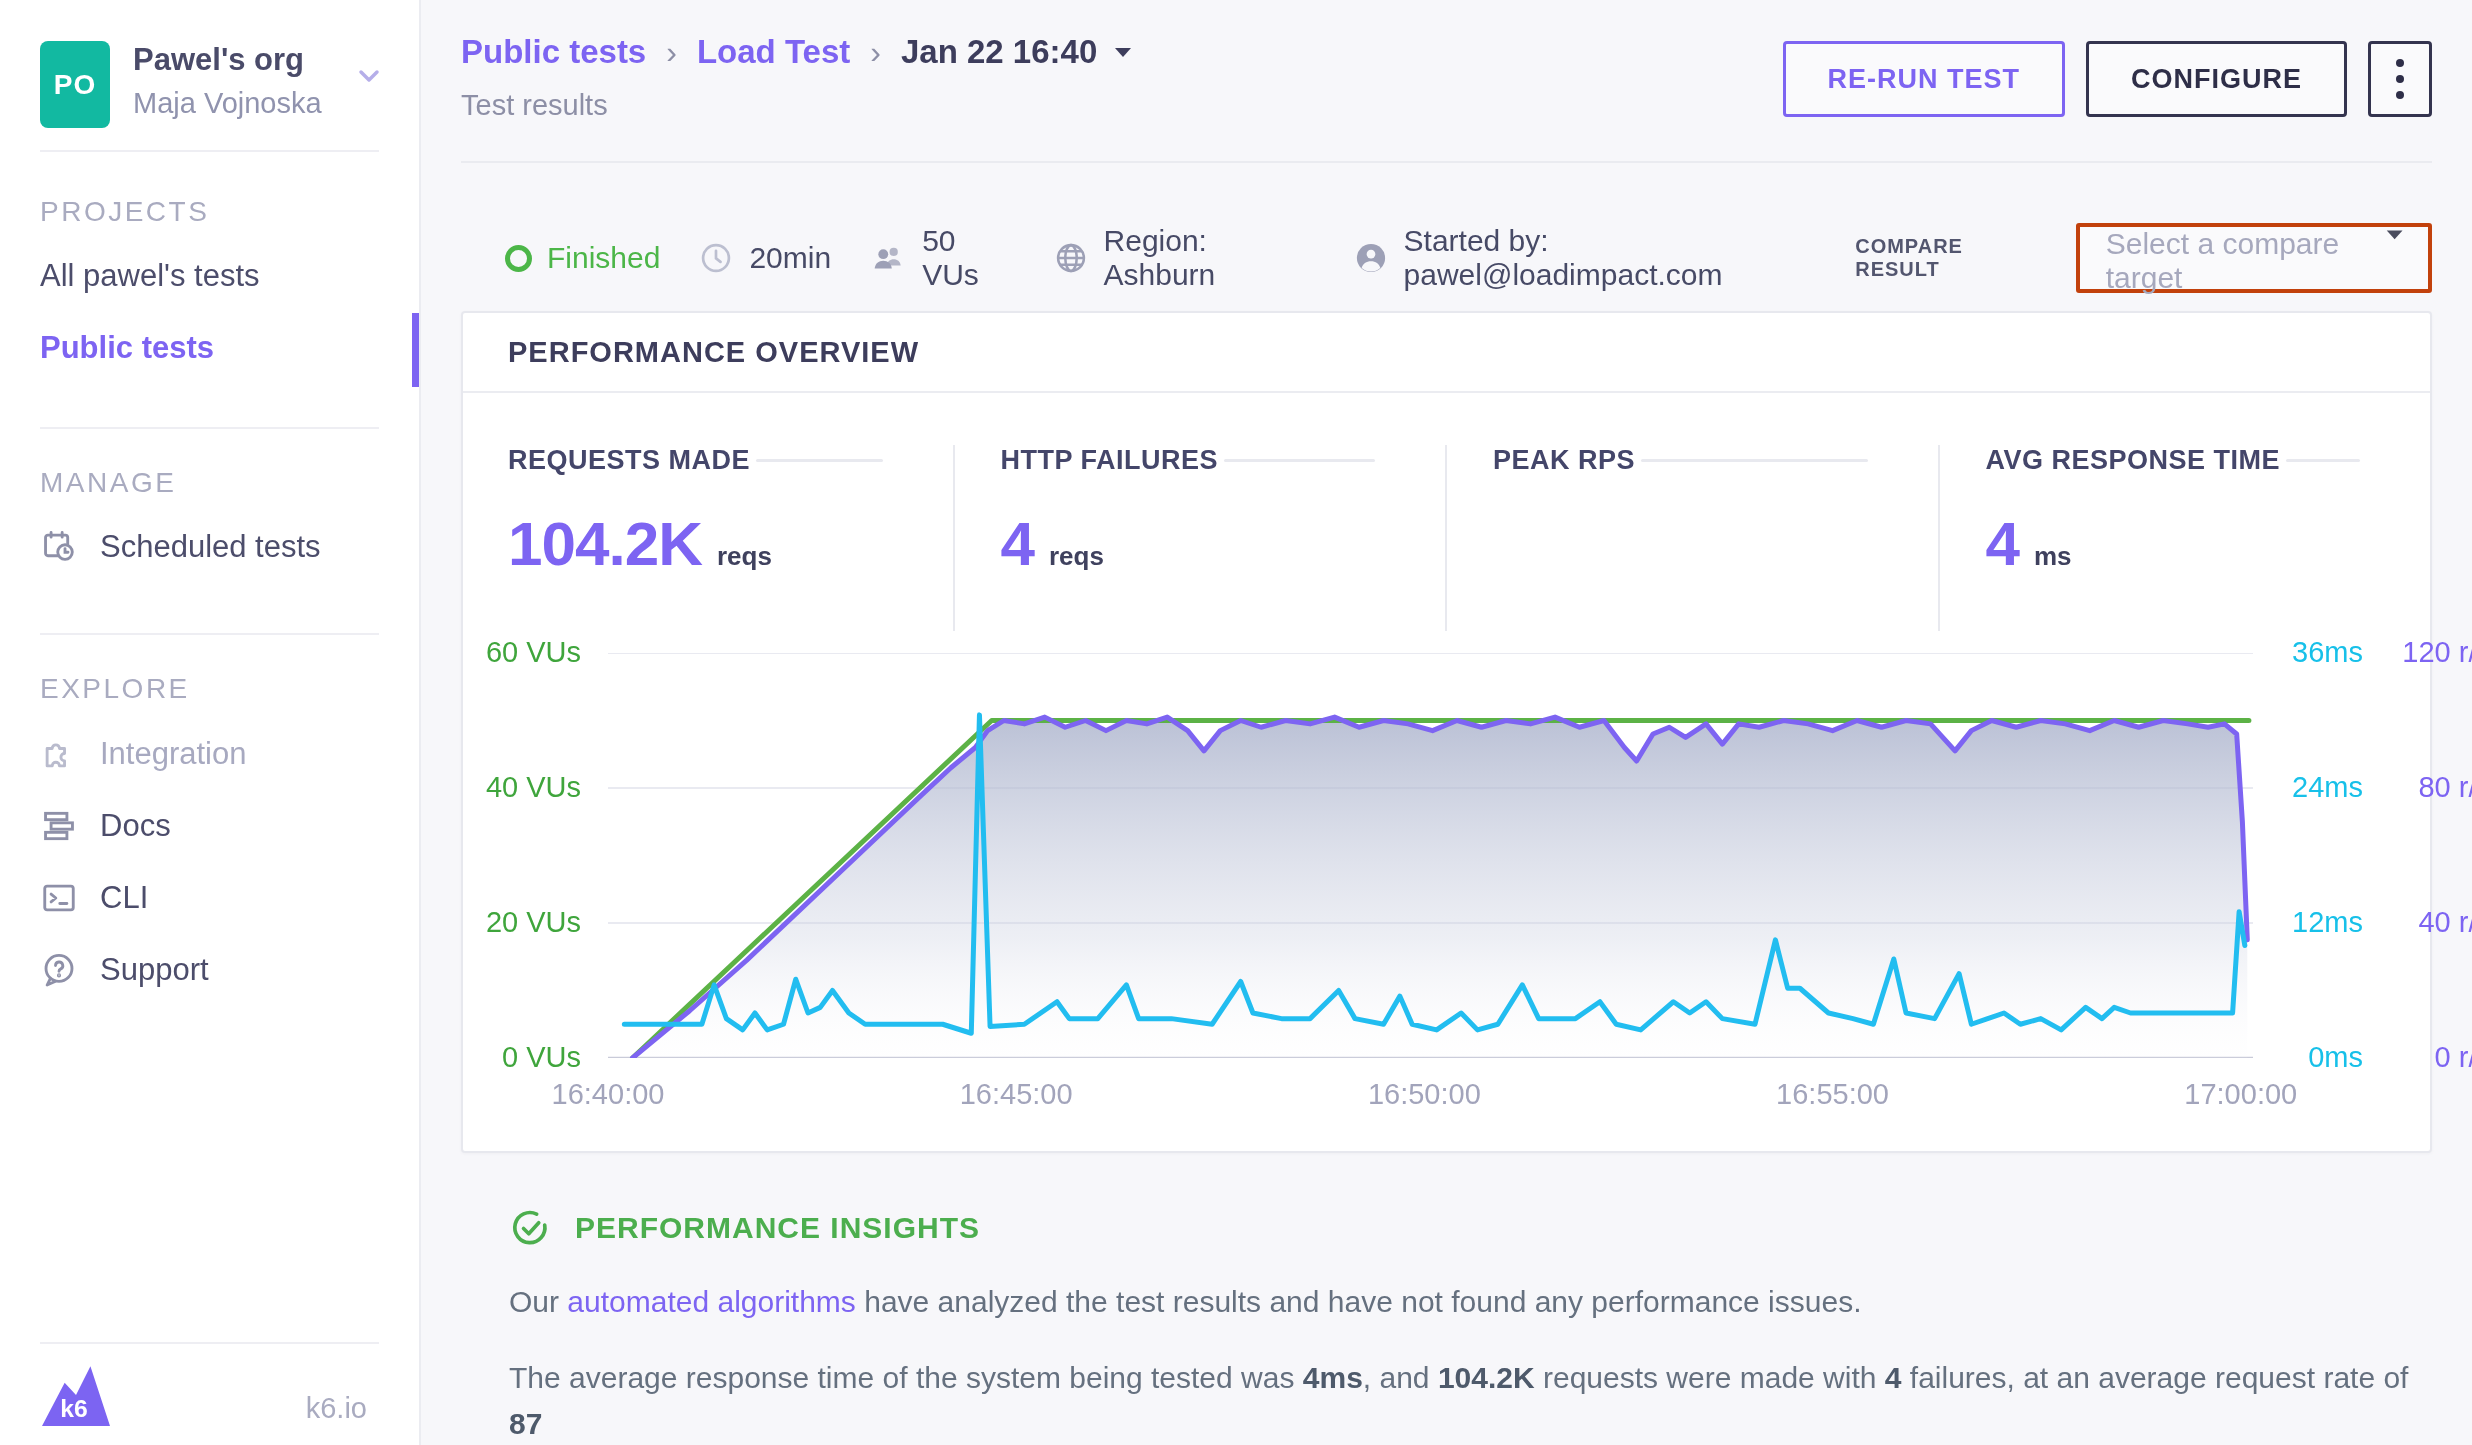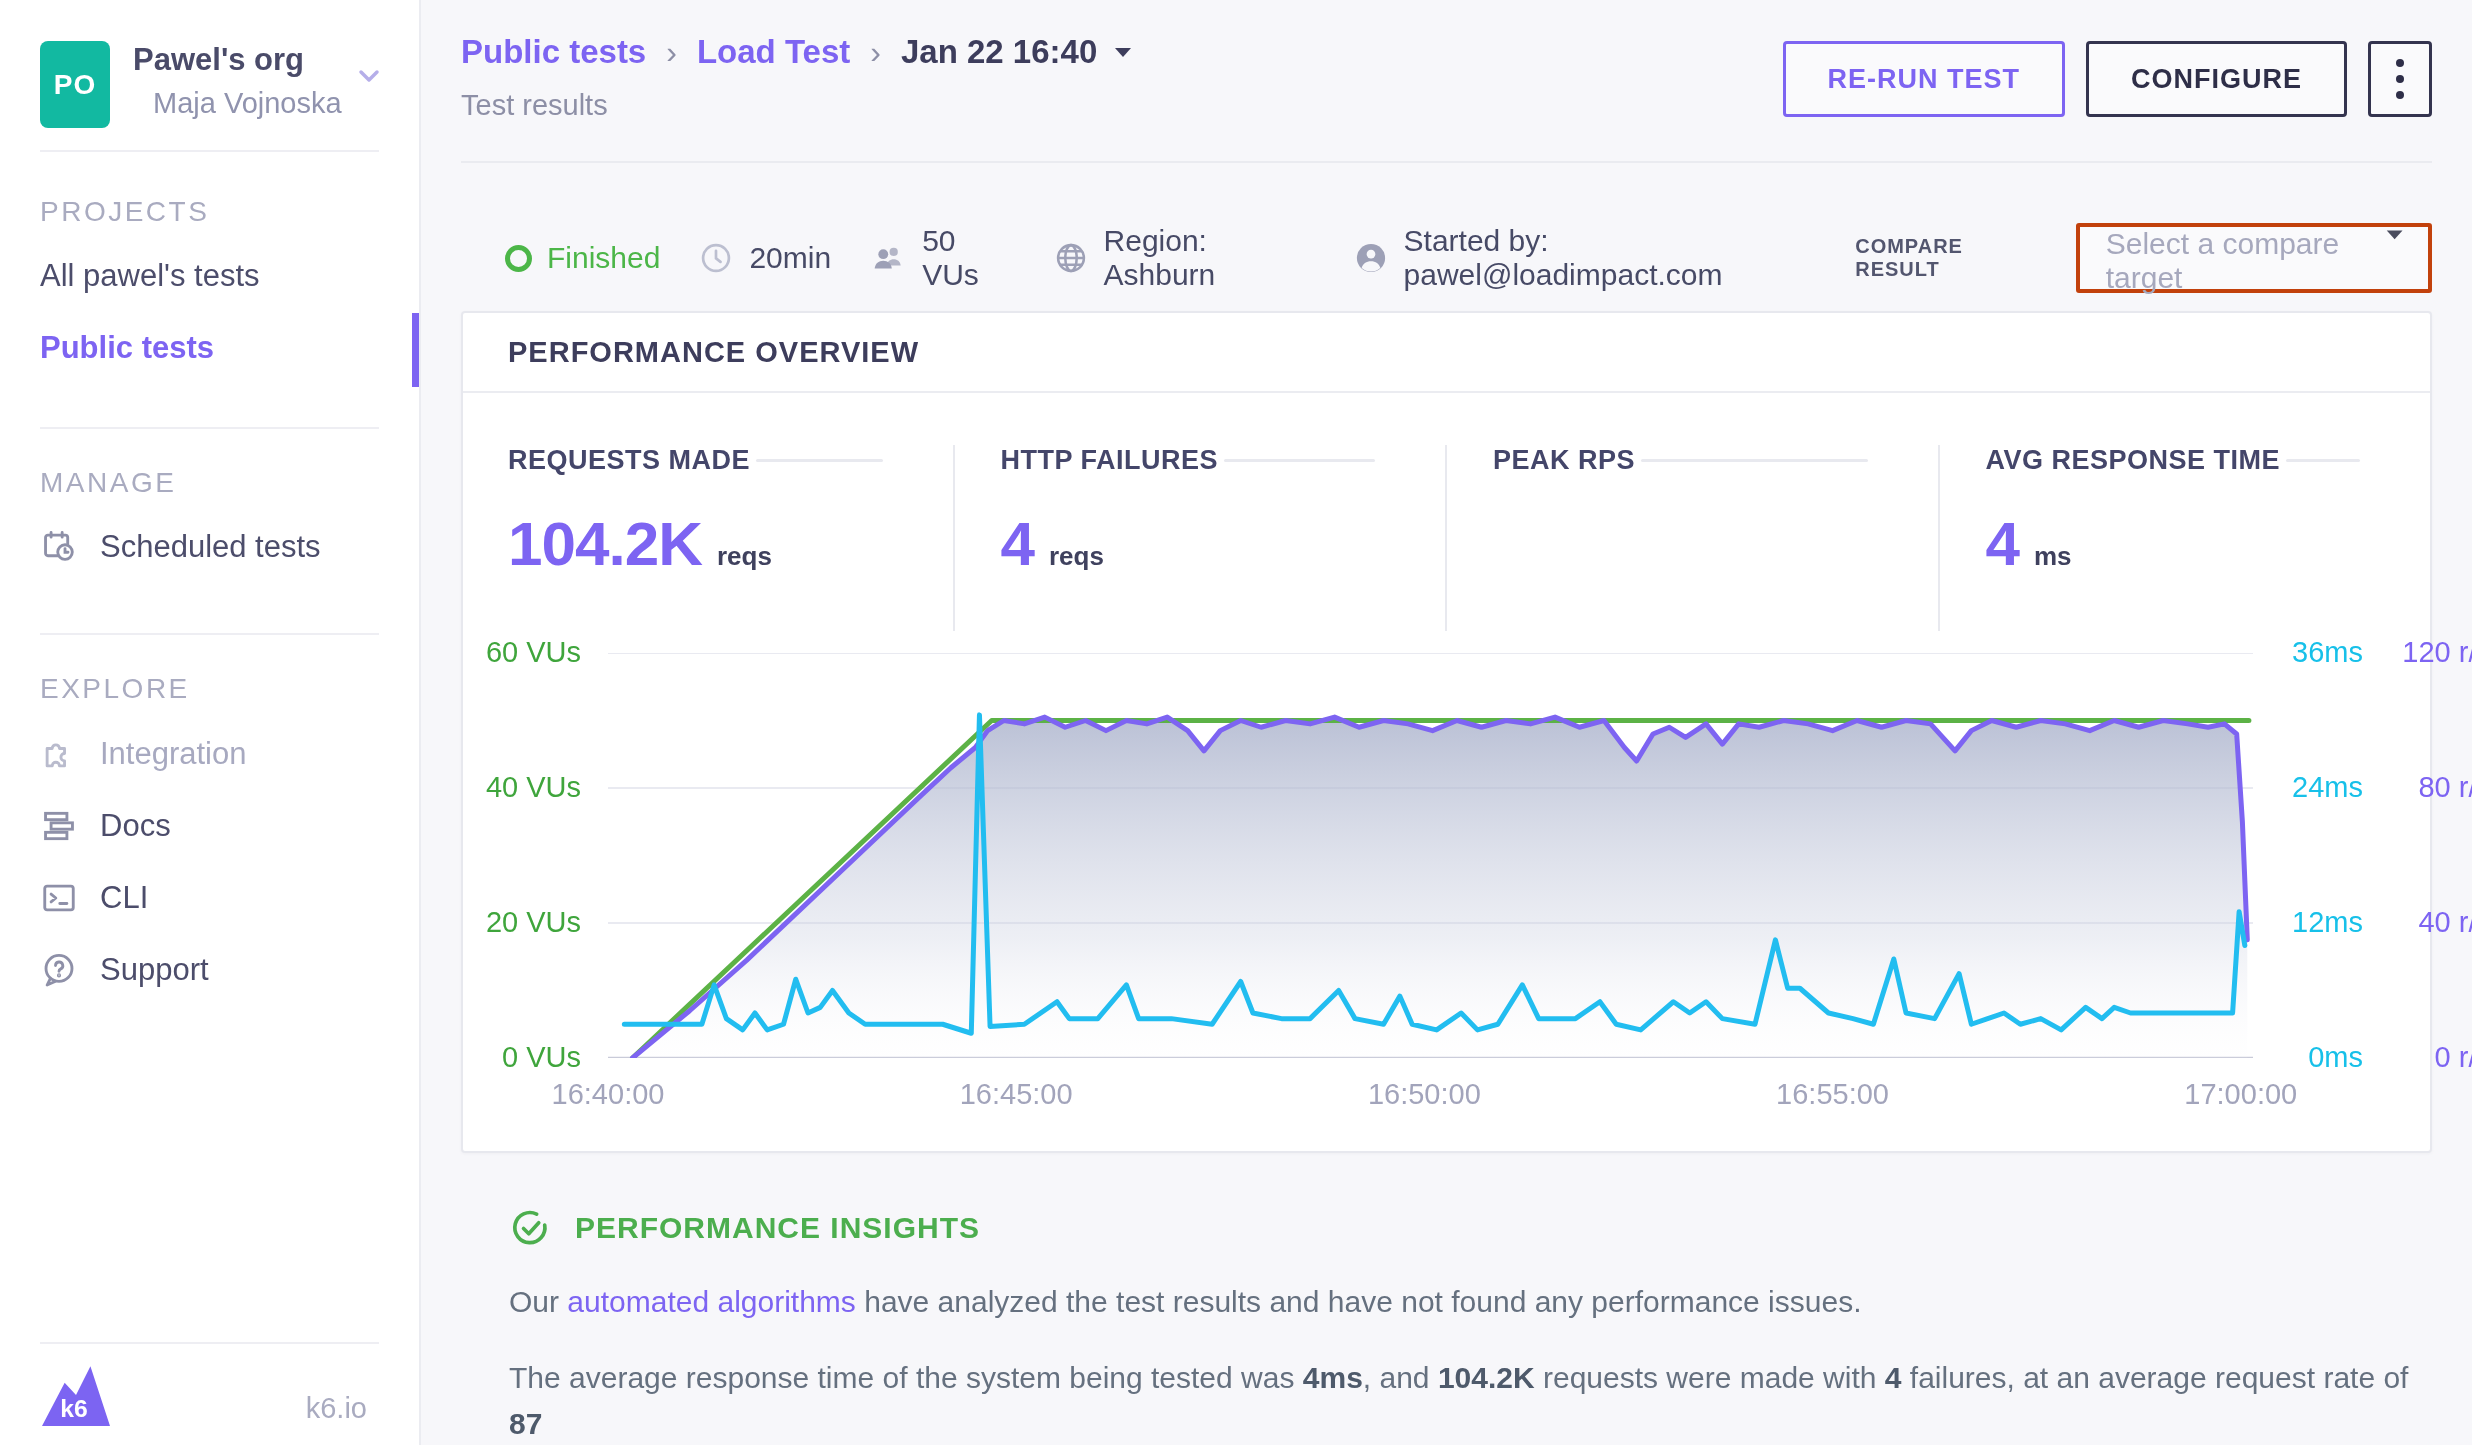--- a/index.html
+++ b/index.html
@@ -10,21 +10,21 @@
   }
   svg { display:block; }
 
   
   .sidebar { position:absolute; left:0; top:0; bottom:0; width:421px; background:#ffffff; border-right:2px solid #ebecf1; }
   .sb-abs { position:absolute; left:40px; }
   .org-avatar { top:41px; width:70px; height:87px; border-radius:8px; background:#12b9a1; color:#fff;
     display:flex; align-items:center; justify-content:center; font-size:28px; font-weight:bold; letter-spacing:1px; }
   .org-text { top:42px; left:133px; }
   .org-name { font-size:31px; font-weight:bold; color:#4a4b69; }
-  .org-member { font-size:29px; color:#9093ae; margin-top:9px;margin-left:20px; }
+  .org-member { font-size:29px; color:#9093ae; margin-top:9px; }
   .org-chevron { top:60px; left:auto; right:34px; color:#b5aee9; cursor:pointer; }
   .sb-divider { left:40px; right:40px; height:0; border-top:2px solid #eeeef3; }
   .sb-title { font-size:28px; color:#a9abc0; letter-spacing:2.5px; }
   .sb-item { font-size:31px; color:#4c4d6b; display:flex; align-items:center; gap:22px; cursor:pointer; }
   .sb-item.active { color:#7d64f2; font-weight:bold; }
   .sb-item.muted { color:#a7a9c0; }
   .sb-item .icn { color:#8e90a8; display:flex; }
   .sb-item.muted .icn { color:#b9bbcd; }
   .active-bar { position:absolute; right:0; top:313px; width:7px; height:74px; background:#7d64f2; }
   .k6-logo { top:1360px; left:42px; cursor:pointer; }

